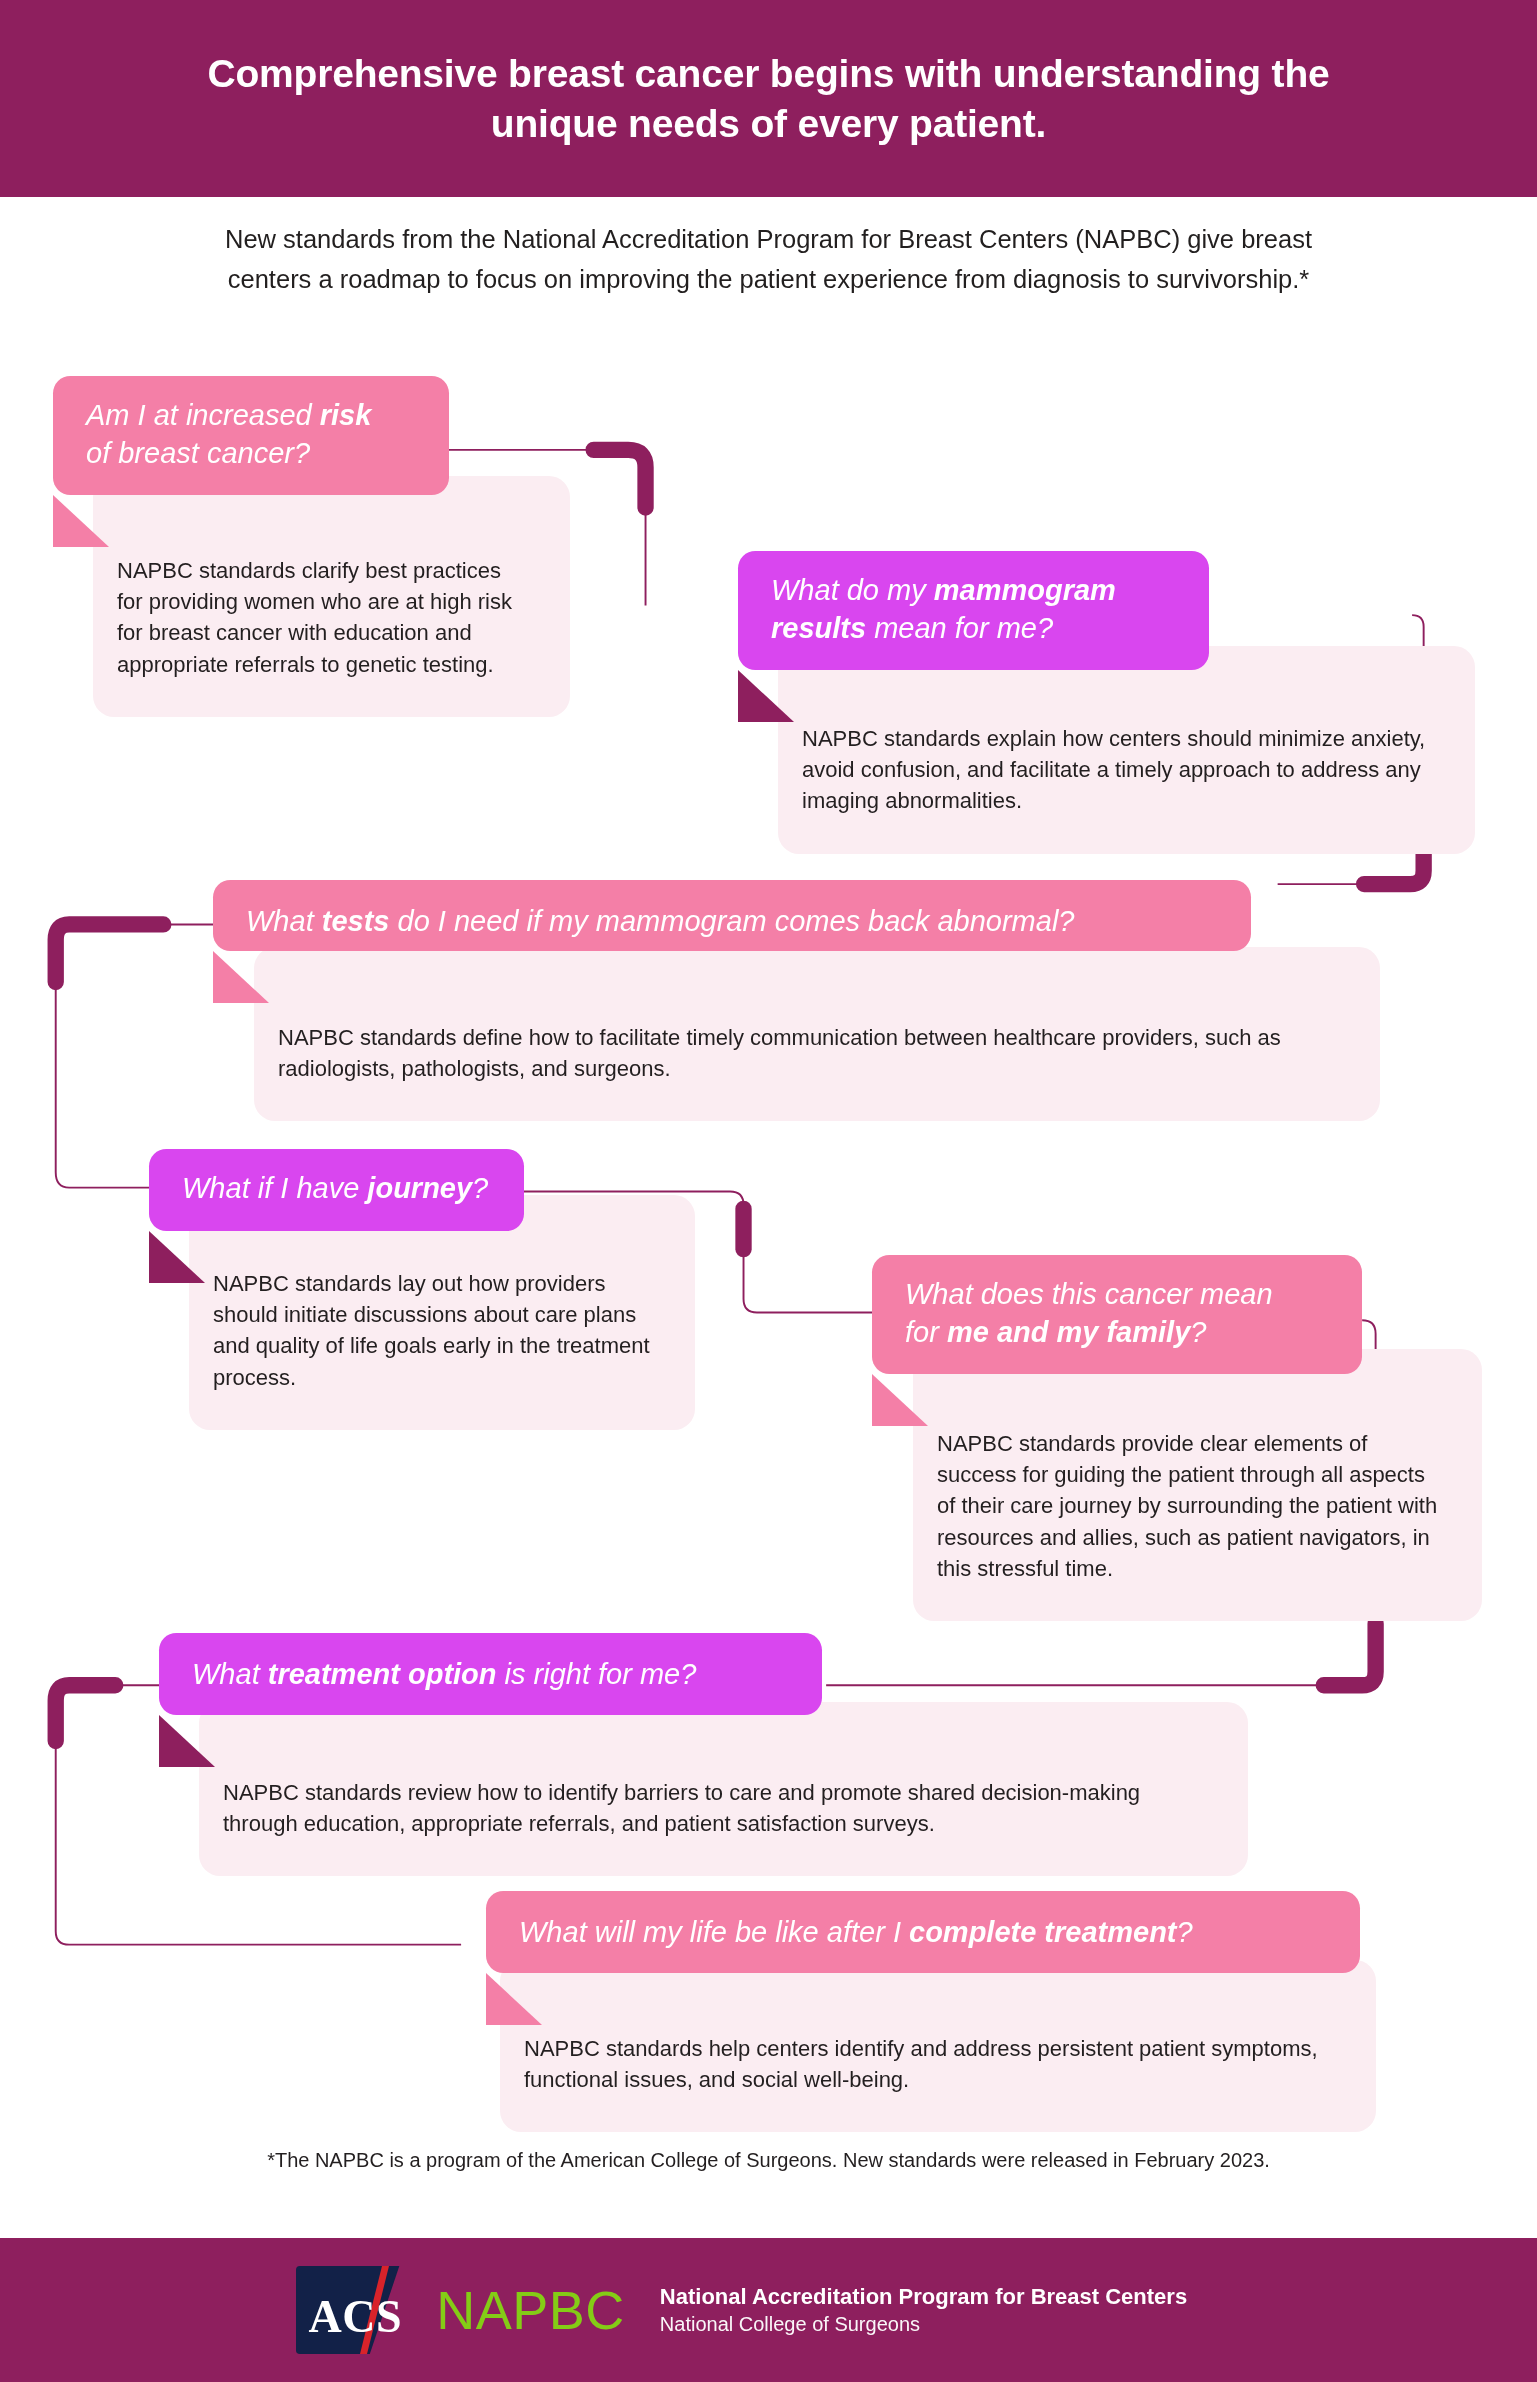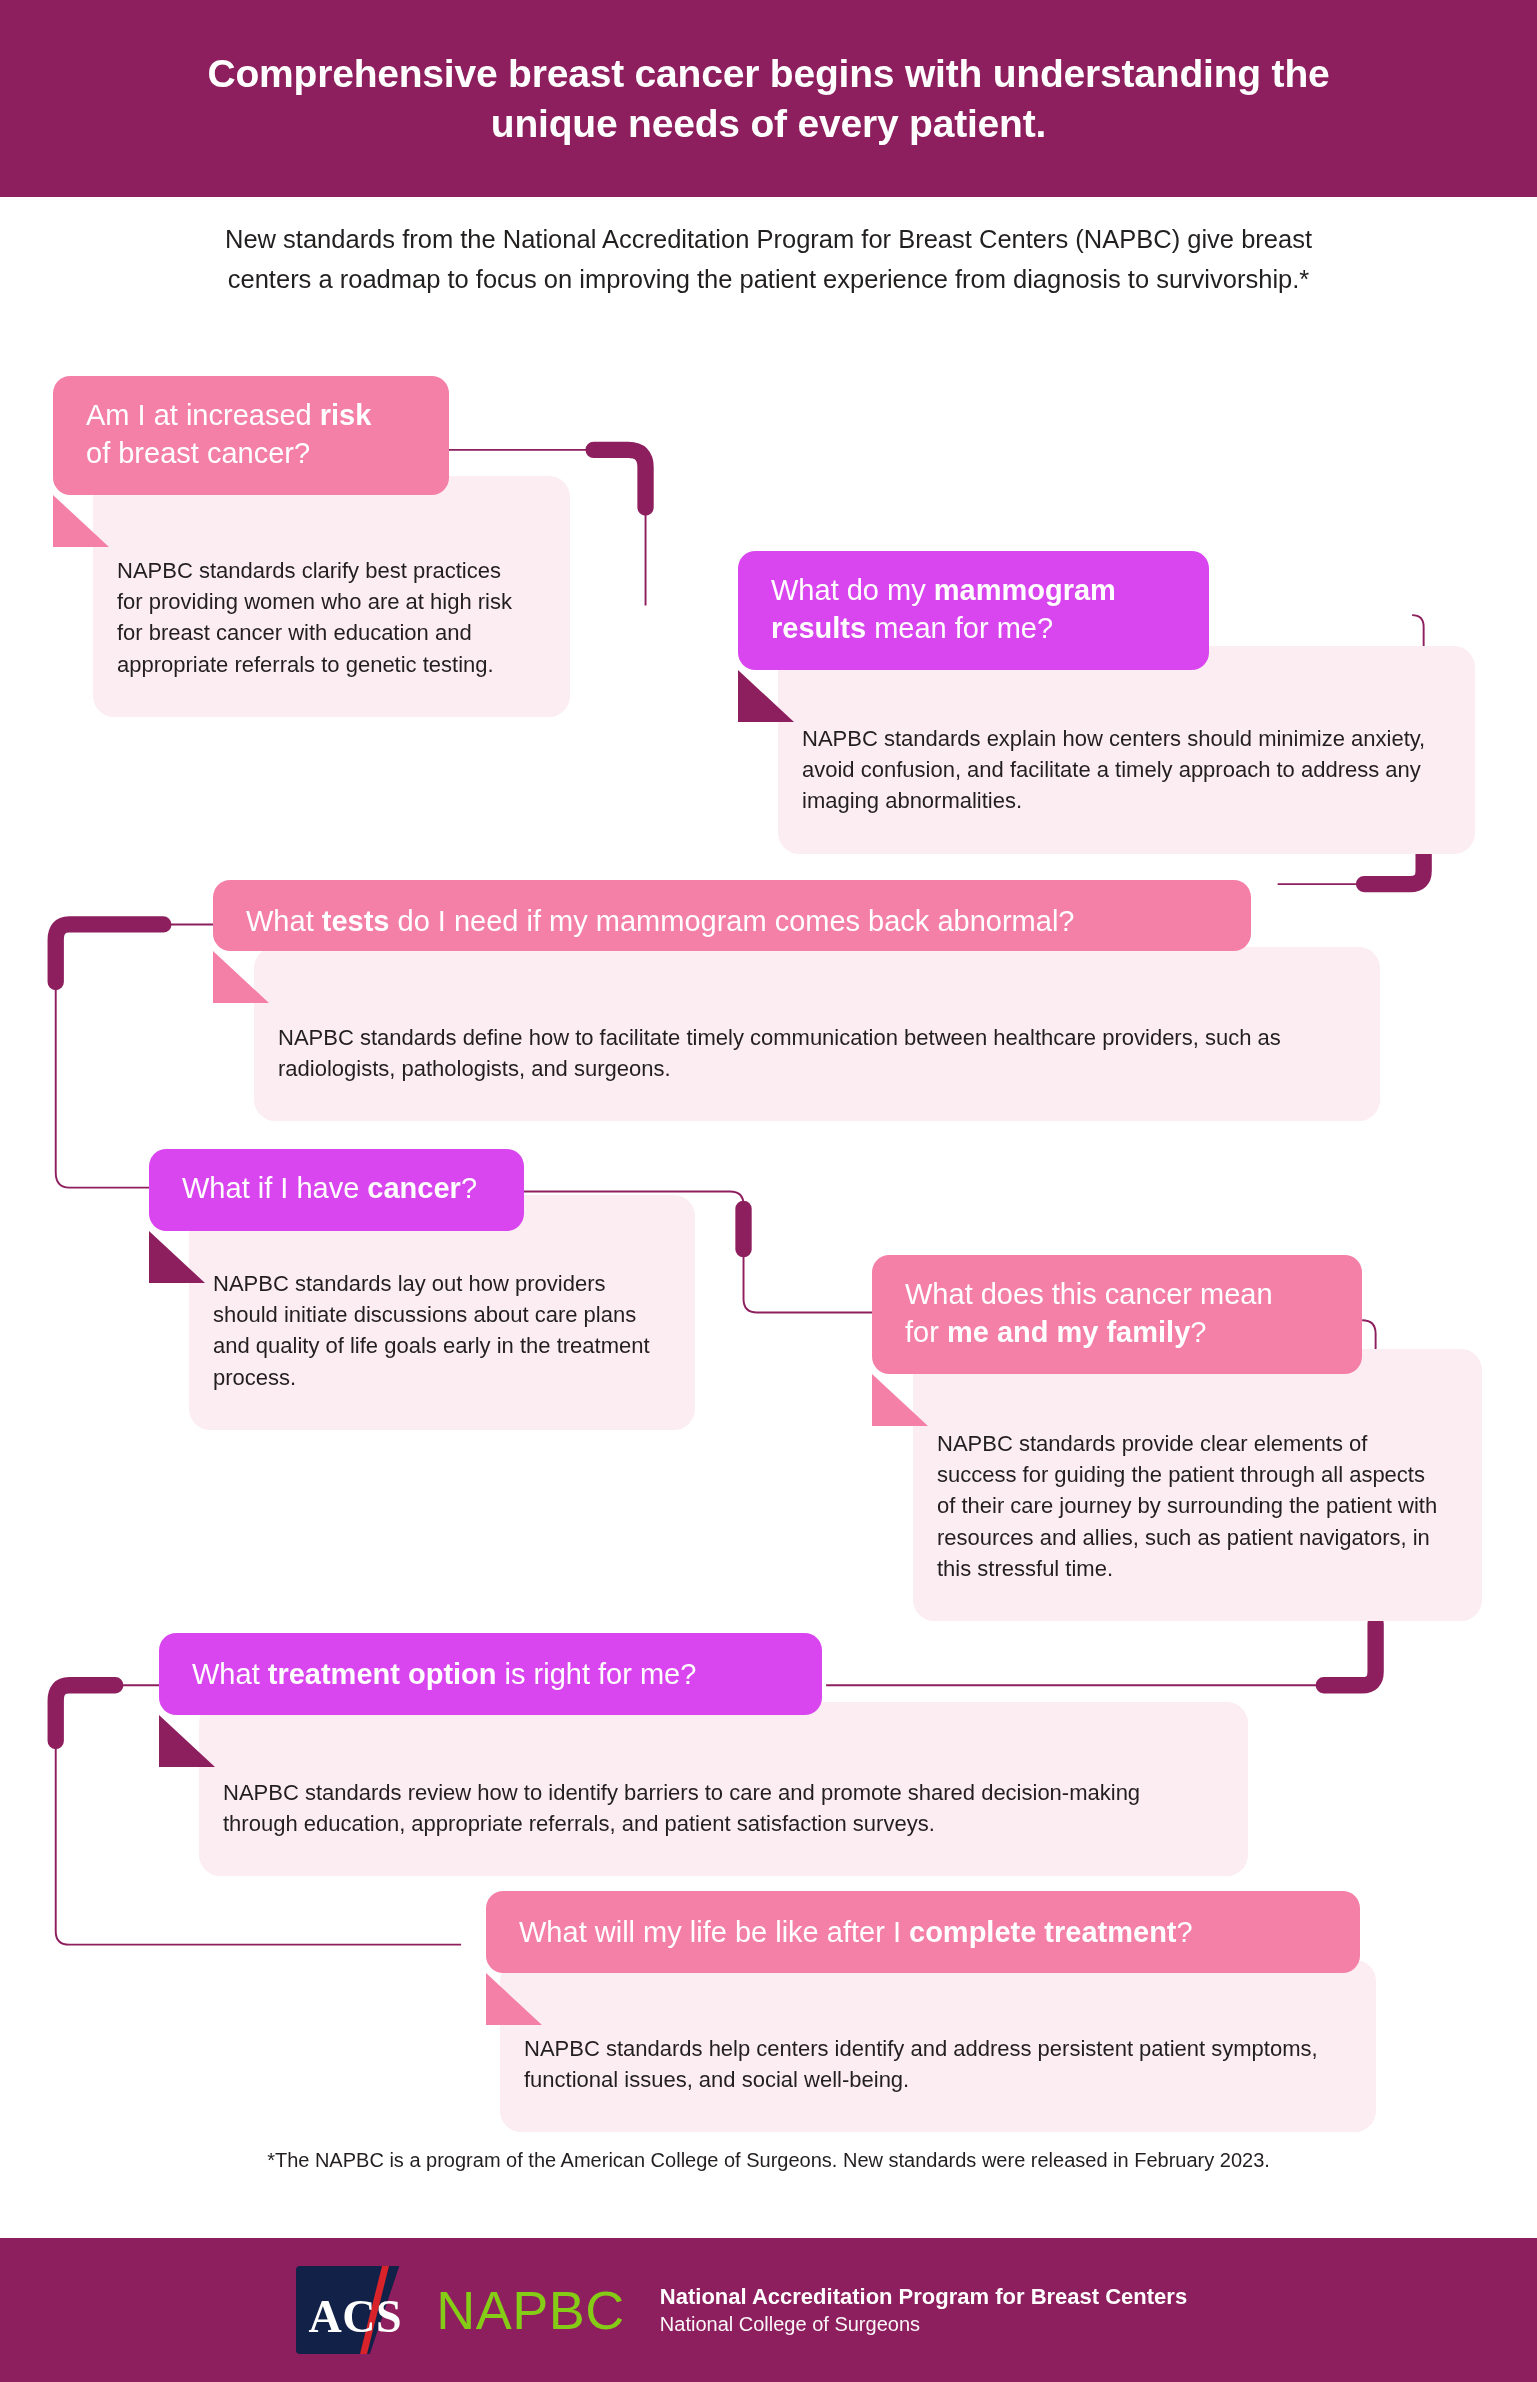--- a/index.html
+++ b/index.html
@@ -49,21 +49,21 @@
   
   .connectors {
     position: absolute;
     left: 0; top: 0;
     width: 1537px;
     height: 2383px;
     pointer-events: none;
   }
 
   
-  .node { position: absolute; }
+  .node { position: absolute; font-style: italic; }
 
   .bubble {
     position: relative;
     border-radius: 17.3px;
     padding: 21px 33px 23px 33px;
     z-index: 3;
   }
   .bubble.dark  { background: #d946ef; }
   .bubble.light { background: #F47FA7; }
 
@@ -226,21 +226,21 @@
     <div class="bubble-q">What <b>tests</b> do I need if my mammogram comes back abnormal?</div>
     <span class="tail"></span>
   </div>
 </div>
 <div class="body-card" style="left:254px; top:947px; width:1126px; padding-top:75px;">
   <div class="body-text">NAPBC standards define how to facilitate timely communication between healthcare providers, such as radiologists, pathologists, and surgeons.</div>
 </div>
 
 <div class="node" style="left:149px; top:1149px; width:519px;">
   <div class="bubble dark" style="width:375px;">
-    <div class="bubble-q">What if I have <b>cancer</b>?</div>
+    <div class="bubble-q">What if I have <b>journey</b>?</div>
     <span class="tail"></span>
   </div>
 </div>
 <div class="body-card" style="left:189px; top:1195px; width:506px; padding-top:73px;">
   <div class="body-text">NAPBC standards lay out how providers should initiate discussions about care plans and quality of life goals early in the treatment process.</div>
 </div>
 
 <div class="node" style="left:872px; top:1255px; width:519px;">
   <div class="bubble light" style="width:490px;">
     <div class="bubble-q">What does this cancer mean<br>for <b>me and my family</b>?</div>

